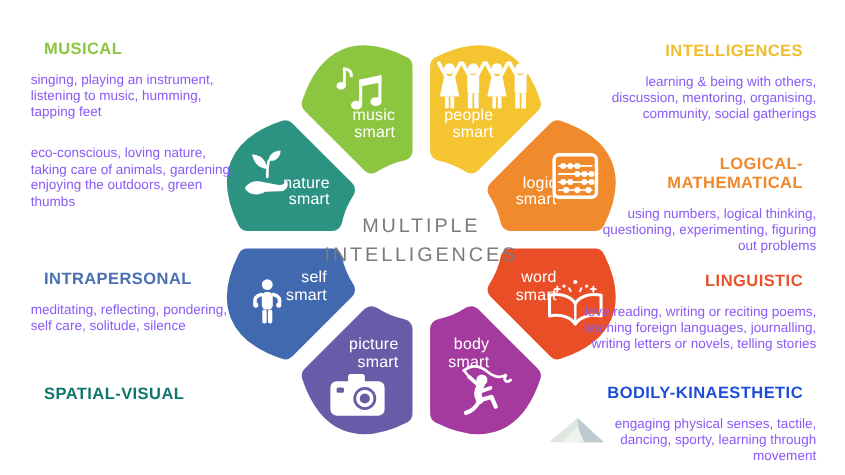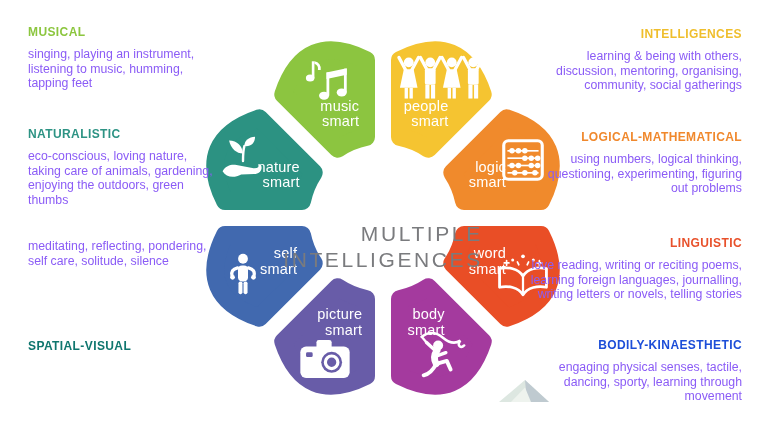--- a/index.html
+++ b/index.html
@@ -3,31 +3,31 @@
 <meta charset="utf-8">
 <style>
   html,body{margin:0;padding:0;background:#fff;}
   .stage{
     position:relative;width:768px;height:432px;overflow:hidden;background:#fff;
     font-family:"Liberation Sans","DejaVu Sans",sans-serif;
   }
   #wheel{position:absolute;left:0;top:0;}
   
   .sec{position:absolute;}
-  .sec h2{margin:0;font-size:12px;font-weight:700;letter-spacing:.4px;line-height:17px;}
+  .sec h2{margin:12px;font-size:15px;font-weight:700;letter-spacing:.4px;line-height:17px;}
   .sec p{margin:6px 0 0 0;font-size:12.3px;line-height:14.6px;color:#8b5cf6;}
   .sec.left{left:28px;width:192px;text-align:left;}
   .sec.right{right:26px;width:212px;text-align:right;}
   .sec-l0{top:24px;}  .sec-l1{top:126px;}  .sec-l2{top:233px;}  .sec-l3{top:338px;}
   .sec-r0{top:26px;}  .sec-r1{top:129px;}  .sec-r2{top:235px;}  .sec-r3{top:337px;}
   
   .center-title{
     position:absolute;left:383px;top:218px;transform:translate(-50%,-50%);
-    text-align:right;color:#7a7b7e;font-size:21px;letter-spacing:2.6px;
-    font-weight:400;line-height:26px;white-space:nowrap;margin-top:29px;
+    text-align:center;color:#7a7b7e;font-size:18px;letter-spacing:2.6px;
+    font-weight:400;line-height:26px;white-space:nowrap;
   }
   
   .seg-label{
     position:absolute;transform:translate(-50%,-50%);text-align:right;
     color:#fff;font-size:14.5px;line-height:15.5px;letter-spacing:.2px;white-space:nowrap;
   }
   .seg-icon{position:absolute;transform:translate(-50%,-50%);}
   .seg-icon svg{display:block;width:100%;height:auto;}
   .icon-music-notes-icon{width:52px;}
   .icon-people-icon{width:90px;}
@@ -225,24 +225,24 @@
   <div class="center-title" style="color: rgb(122, 123, 126);">
     <div>MULTIPLE</div>
     <div>INTELLIGENCES</div>
   </div>
 
   <div class="sec left sec-l0">
     <h2 style="color: rgb(140, 198, 63);">MUSICAL</h2>
     <p>singing, playing an instrument, listening to music, humming, tapping feet</p>
   </div>
   <div class="sec left sec-l1">
-    <h2 style="color: rgb(45, 147, 132);">NATURALISTIC</h2>
     <p>eco-conscious, loving nature, taking care of animals, gardening, enjoying the outdoors, green thumbs</p>
   </div>
   <div class="sec left sec-l2">
+    <h2 style="color: rgb(74, 112, 178);">INTRAPERSONAL</h2>
     <p>meditating, reflecting, pondering, self care, solitude, silence</p>
   </div>
   <div class="sec left sec-l3">
     <h2 style="color: #0f766e;">SPATIAL-VISUAL</h2>
   </div>
   <div class="sec right sec-r0">
     <h2 style="color: rgb(239, 190, 44);">INTELLIGENCES</h2>
     <p>learning &amp; being with others, discussion, mentoring, organising, community, social gatherings</p>
   </div>
   <div class="sec right sec-r1">

